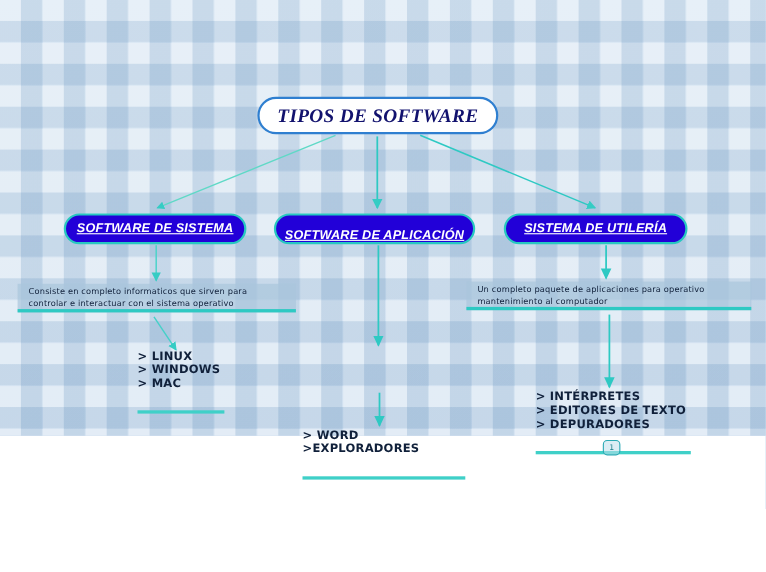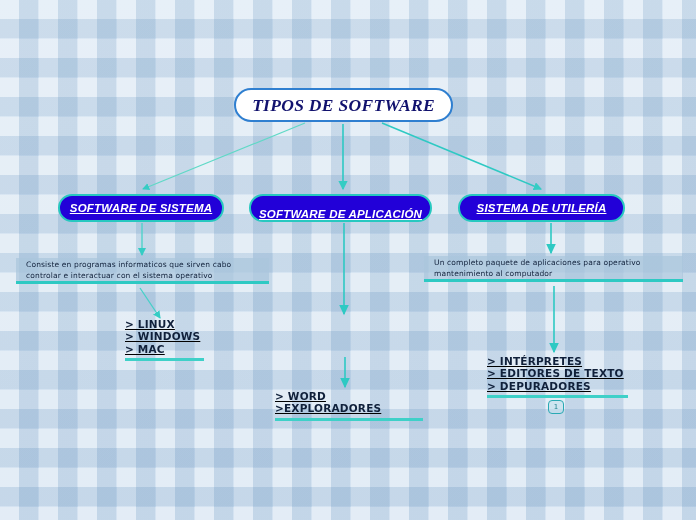--- a/index.html
+++ b/index.html
@@ -8,21 +8,21 @@
   }
   body {
     width: 696px;
     height: 520px;
     font-family: "DejaVu Sans", sans-serif;
     overflow: hidden;
   }
   #canvas {
     position: relative;
     width: 696px;
-    height: 520px;
+    height: 396px;
     background-color: #c3d9ec;
     background-image:
       linear-gradient(90deg, rgba(255,255,255,0.34) 50%, rgba(255,255,255,0) 50%),
       linear-gradient(180deg, rgba(255,255,255,0.34) 50%, rgba(255,255,255,0) 50%),
       linear-gradient(180deg, #c9dcee 0%, #bdd3e9 100%);
     background-size: 39px 39px, 39px 39px, 100% 100%;
     background-position: 0 0, 0 0, 0 0;
   }
   #canvas::after {
     content: "";
@@ -111,22 +111,21 @@
     color: #10203a;
     letter-spacing: 0.15px;
   }
   .desc-sistema   { left: 16px;  top: 258px; width: 253px; height: 26px; }
   .desc-utileria  { left: 424px; top: 256px; width: 259px; height: 26px; }
   .desc-aplicacion{ left: 219px; top: 317px; width: 253px; height: 36px; }
   
   .leaf-list {
     border-bottom: 3px solid #3fd0c8;
     box-sizing: border-box;
-    padding-bottom: 3px;
-    text-decoration: underline;
+    padding-bottom: 18px;
   }
   .leaf-list .item {
     font-family: "DejaVu Sans", sans-serif;
     font-weight: bold;
     font-size: 10.5px;
     line-height: 12.4px;
     color: #10203a;
     white-space: pre;
     letter-spacing: 0.2px;
   }
@@ -189,21 +188,21 @@
     <span class="label">SOFTWARE DE SISTEMA</span>
   </div>
   <div class="node cat-pill cat-aplicacion">
     <span class="label">SOFTWARE DE APLICACIÓN</span>
   </div>
   <div class="node cat-pill cat-utileria">
     <span class="label">SISTEMA DE UTILERÍA</span>
   </div>
 
   <div class="node desc-box desc-sistema">
-    <span class="text">Consiste en programas informaticos que sirven cabo controlar e interactuar con el sistema operativo</span>
+    <span class="text">Consiste en completo informaticos que sirven para controlar e interactuar con el sistema operativo</span>
   </div>
   <div class="node desc-box desc-utileria">
     <span class="text">Un completo paquete de aplicaciones para operativo mantenimiento al computador</span>
   </div>
 
   <div class="node leaf-list list-so">
     <div class="item">&gt; LINUX</div>
     <div class="item">&gt; WINDOWS</div>
     <div class="item">&gt; MAC</div>
   </div>

